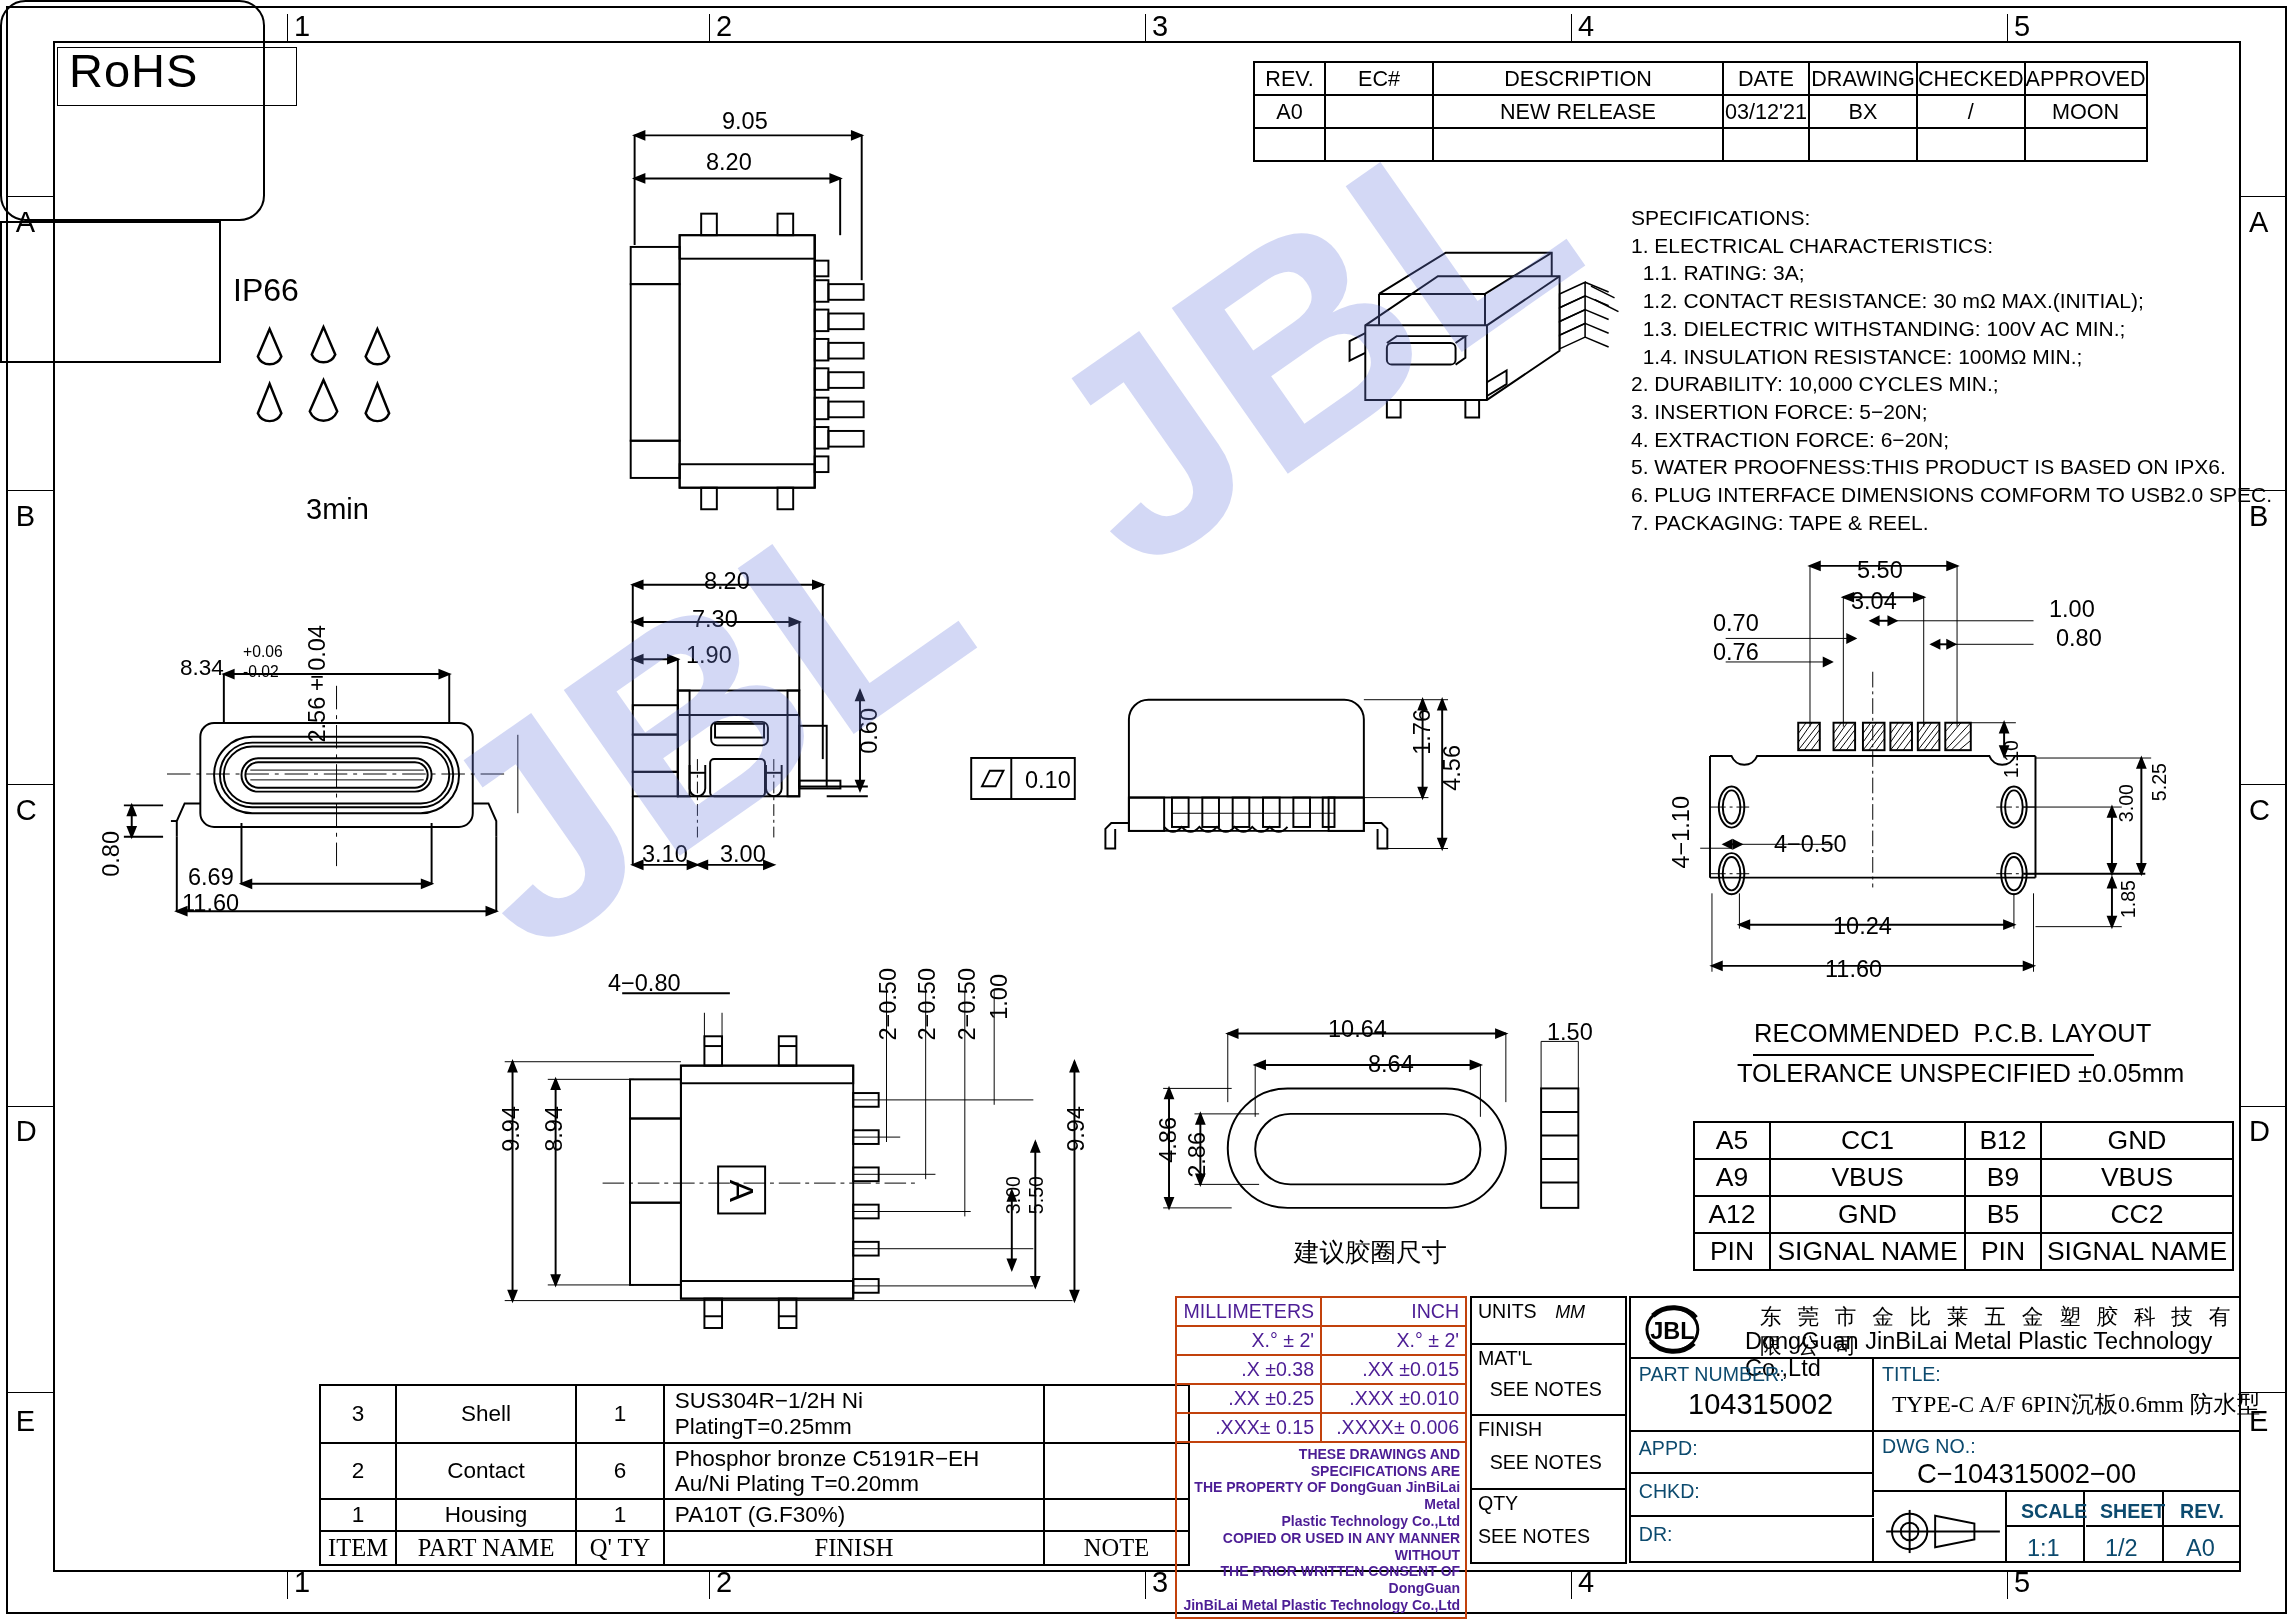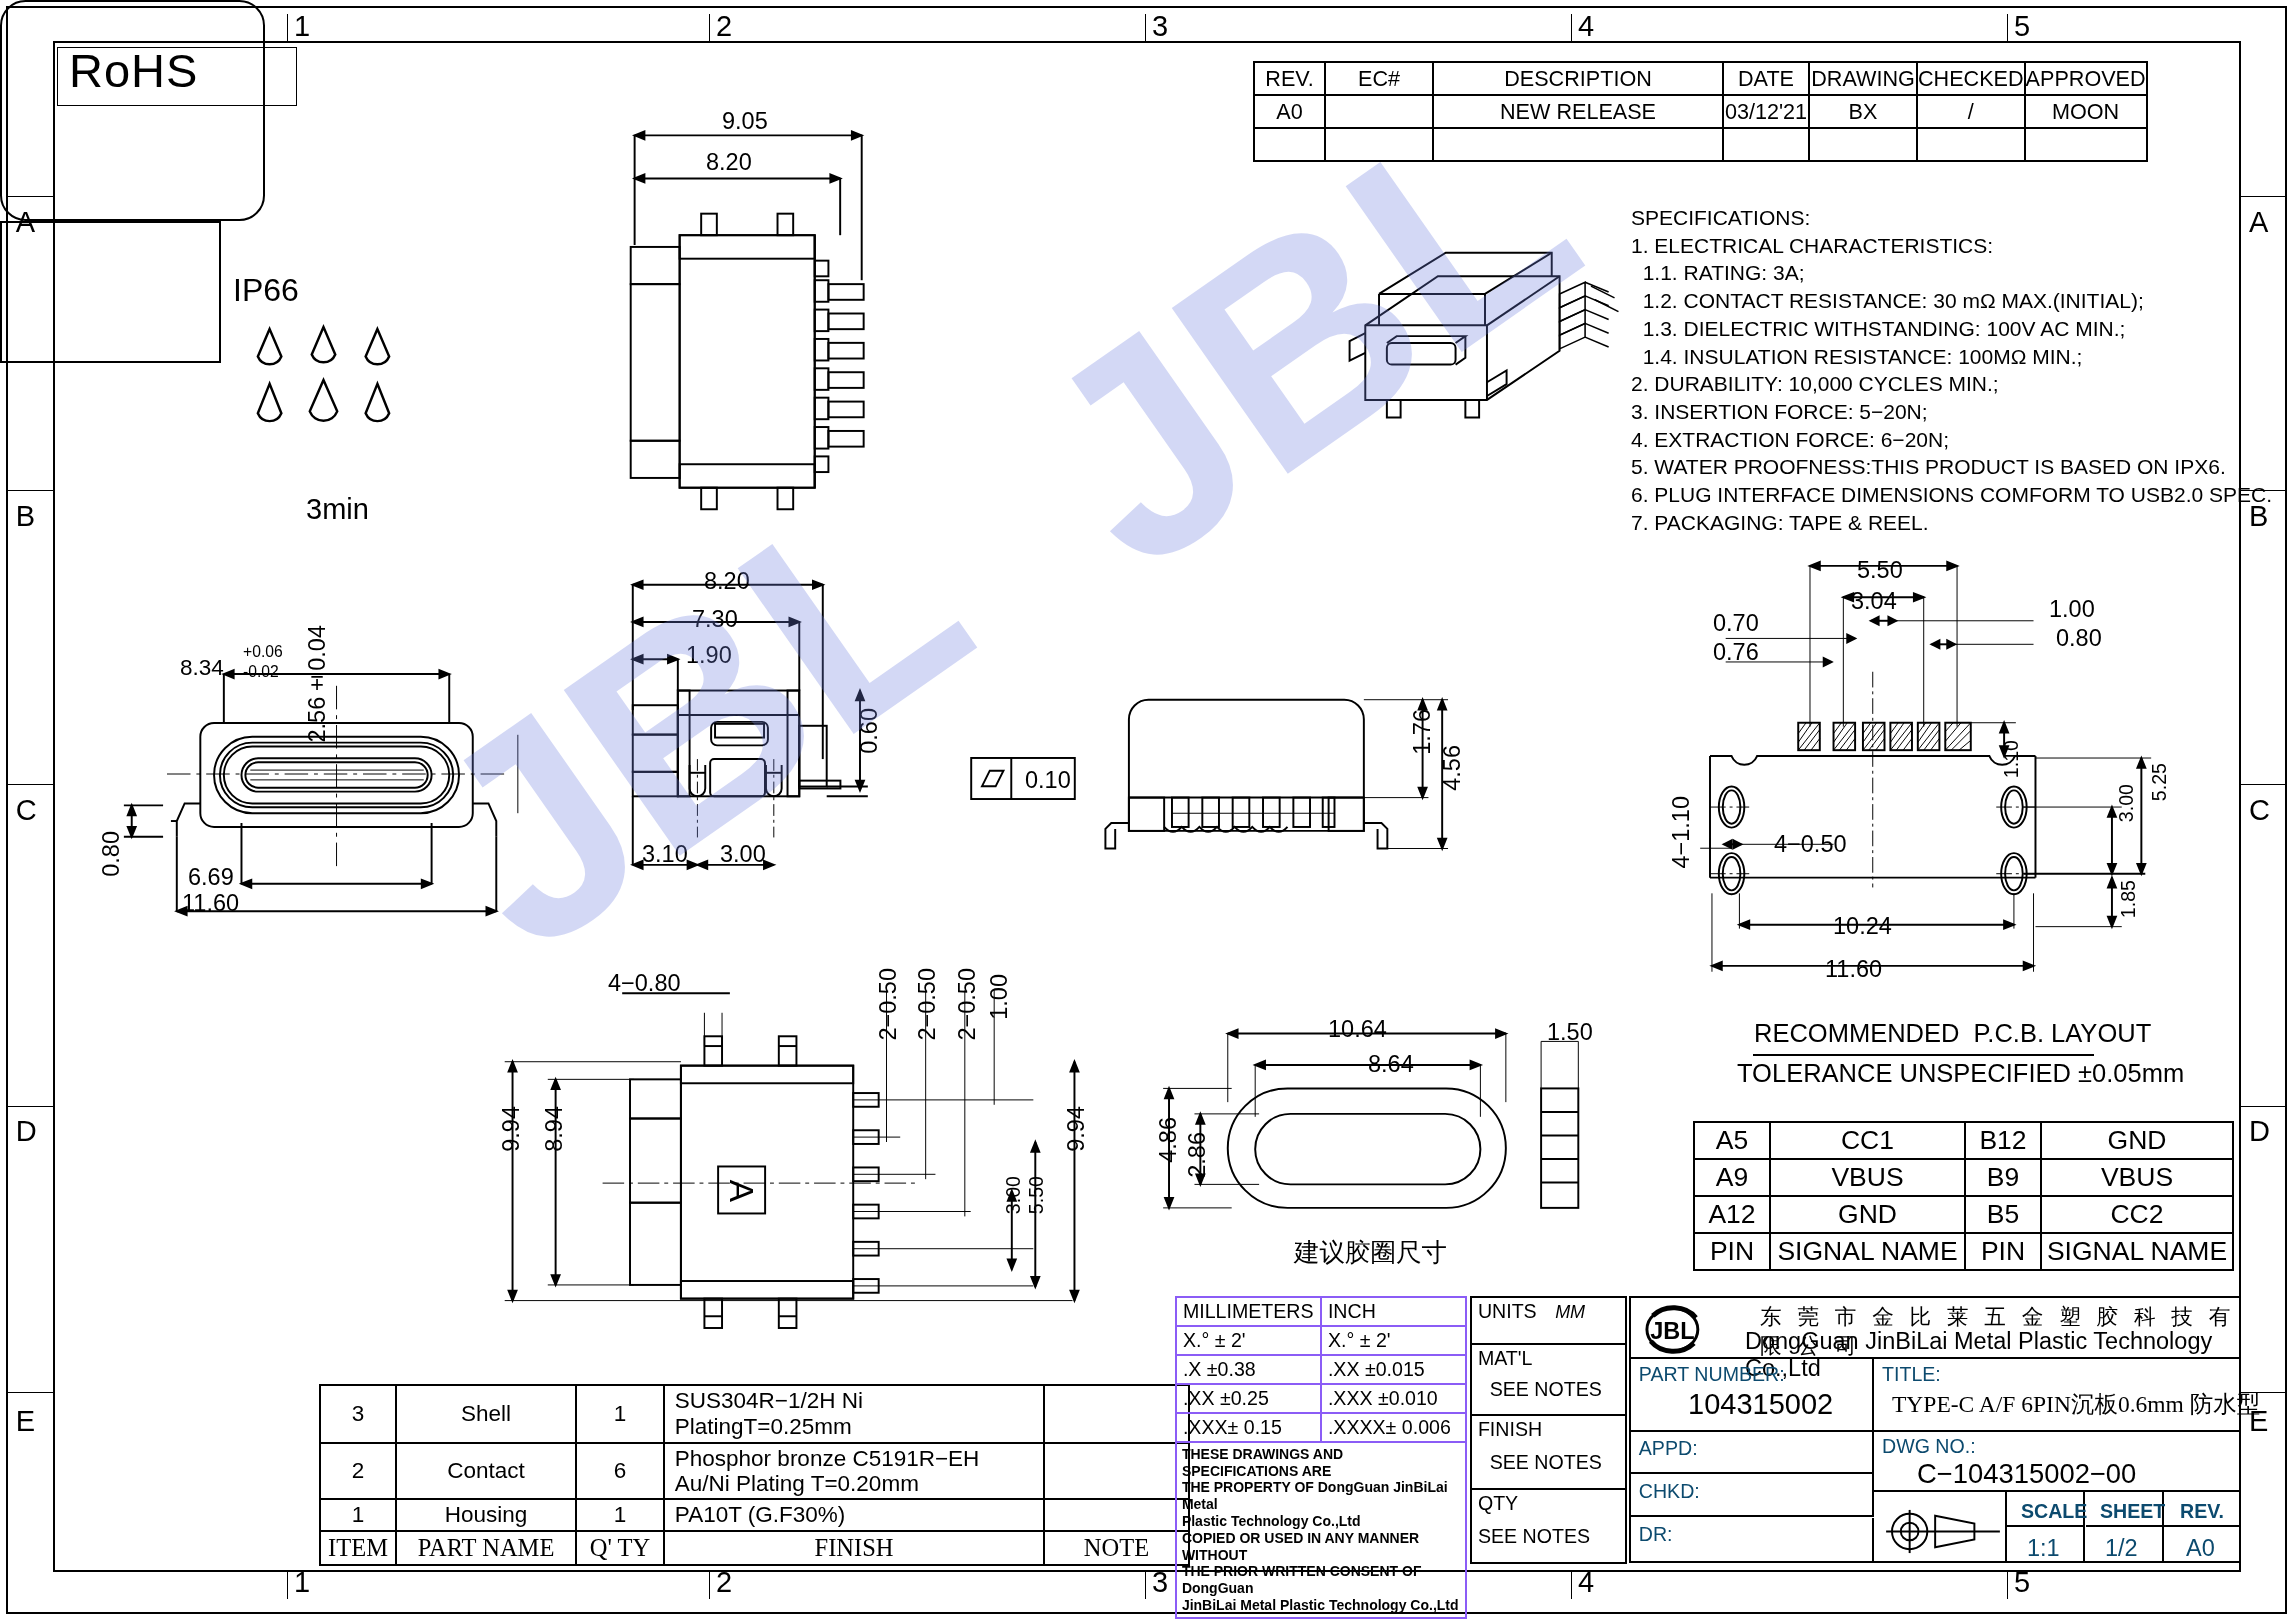--- a/index.html
+++ b/index.html
@@ -68,21 +68,21 @@
   #pin-table td { border:2px solid #000; font-size:26.5px; text-align:center; height:37px; color:#000;}
 
   
   #bom-table { left:319px; top:1384px; border-collapse:collapse; }
   #bom-table td { border:2px solid #000; font-size:22.5px; text-align:center; color:#000; padding:2px 3.9px;}
   #bom-table td.lft { text-align:left; padding-left:9.8px;}
   #bom-table tr.hdr td { font-family:"Liberation Serif", serif; font-size:24.5px;}
 
   
   #tol-table { left:1175px; top:1296px; border-collapse:collapse; }
-  #tol-table td { border:2px solid #8b5cf6; font-size:19.6px; color:#000000; padding:2px 5.9px; height:27.4px;}
+  #tol-table td { border:2px solid #c2410c; font-size:19.6px; color:#4c1d95; padding:2px 5.9px; height:27.4px;text-align:right;}
 
   
   #units-table { left:1470px; top:1296px; border-collapse:collapse;}
   #units-table td { border:2px solid #000; font-size:19.6px; color:#000; padding:2px 5.9px; vertical-align:top;}
 
   
   #co-block { left:1629px; top:1296px; width:612px; height:267px; border:2px solid #000; }
   #co-row   { position:absolute; left:0; top:0; width:100%; height:61px; border-bottom:2px solid #000; }
   #co-cn    { position:absolute; left:129px; top:3.9px; font-size:21.6px; letter-spacing:4.9px; }
   #co-en    { position:absolute; left:106px; top:30px; font-size:23.5px;margin-left:8px; }

